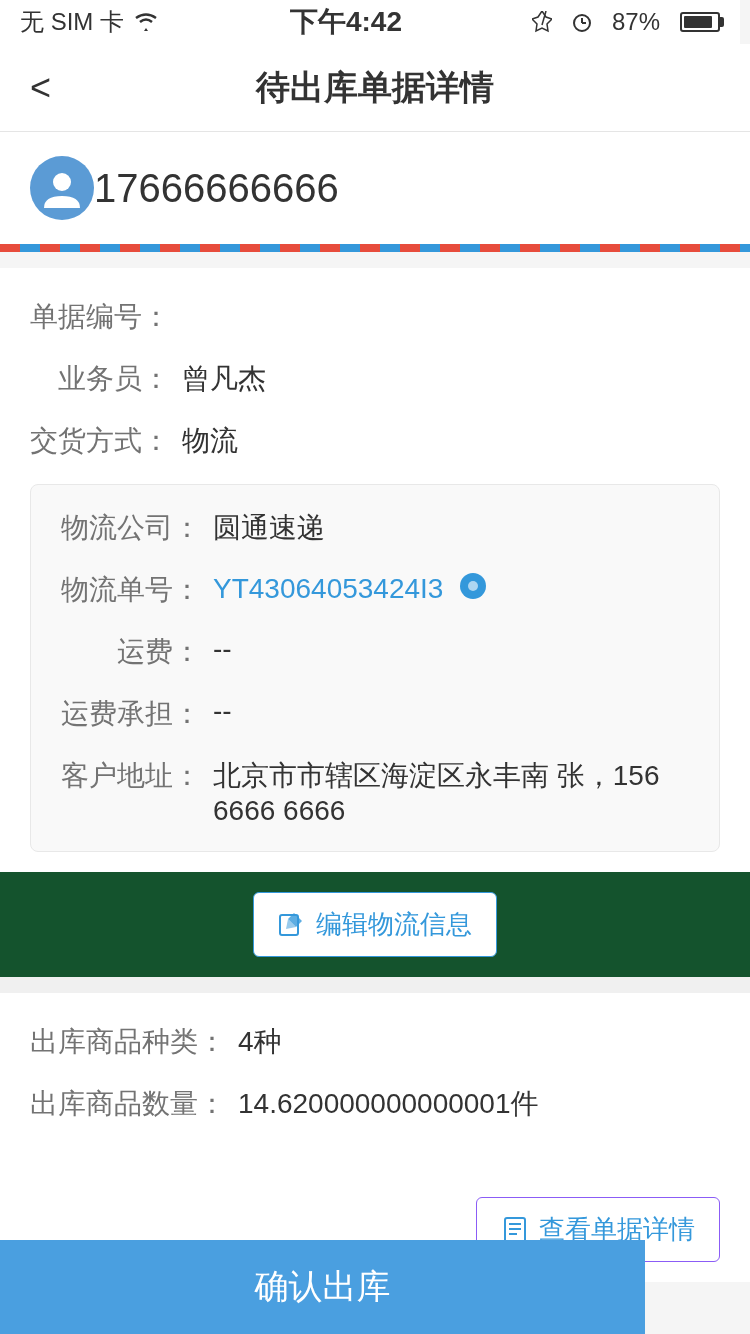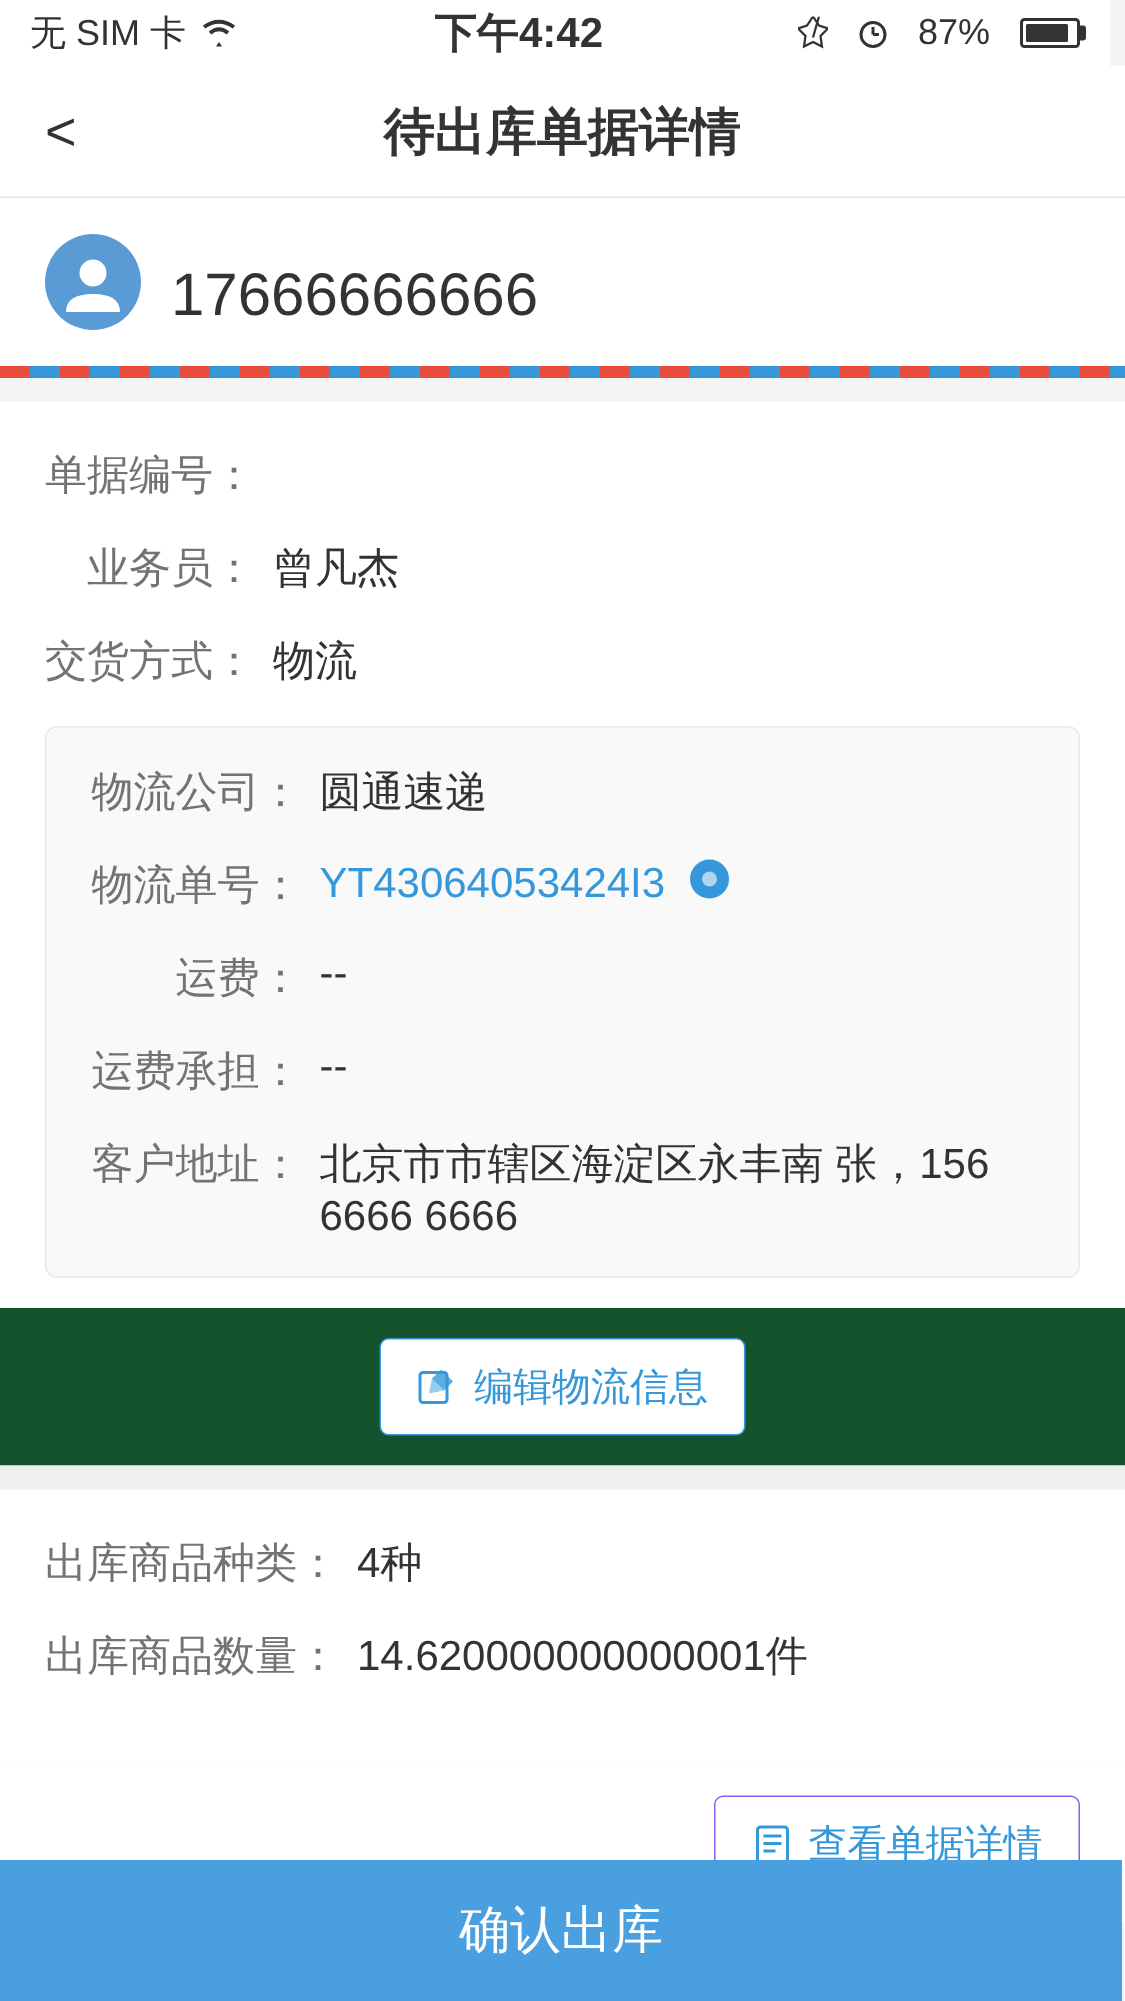--- a/index.html
+++ b/index.html
@@ -102,22 +102,21 @@
         #e74c3c 0px, #e74c3c 20px,
         #3498db 20px, #3498db 40px
       );
     }
 
     
     .customer-header {
       background: #fff;
       padding: 24px 30px;
       display: flex;
-      align-items: flex-end;
-      gap: 20px;
+      align-items: center;
     }
     .customer-avatar {
       width: 64px;
       height: 64px;
       border-radius: 50%;
       background: #5b9bd5;
       display: flex;
       align-items: center;
       justify-content: center;
     }
@@ -219,21 +218,21 @@
       align-items: center;
       gap: 10px;
       cursor: pointer;
     }
 
     
     .confirm-btn-wrap {
       position: fixed;
       bottom: 0;
       left: 0;
-      width: 748px;
+      width: 645px;
       background: #4a9fe0;
       padding: 24px;
       text-align: center;
     }
     .confirm-btn {
       color: #fff;
       font-size: 34px;
       font-weight: 500;
       background: none;
       border: none;

